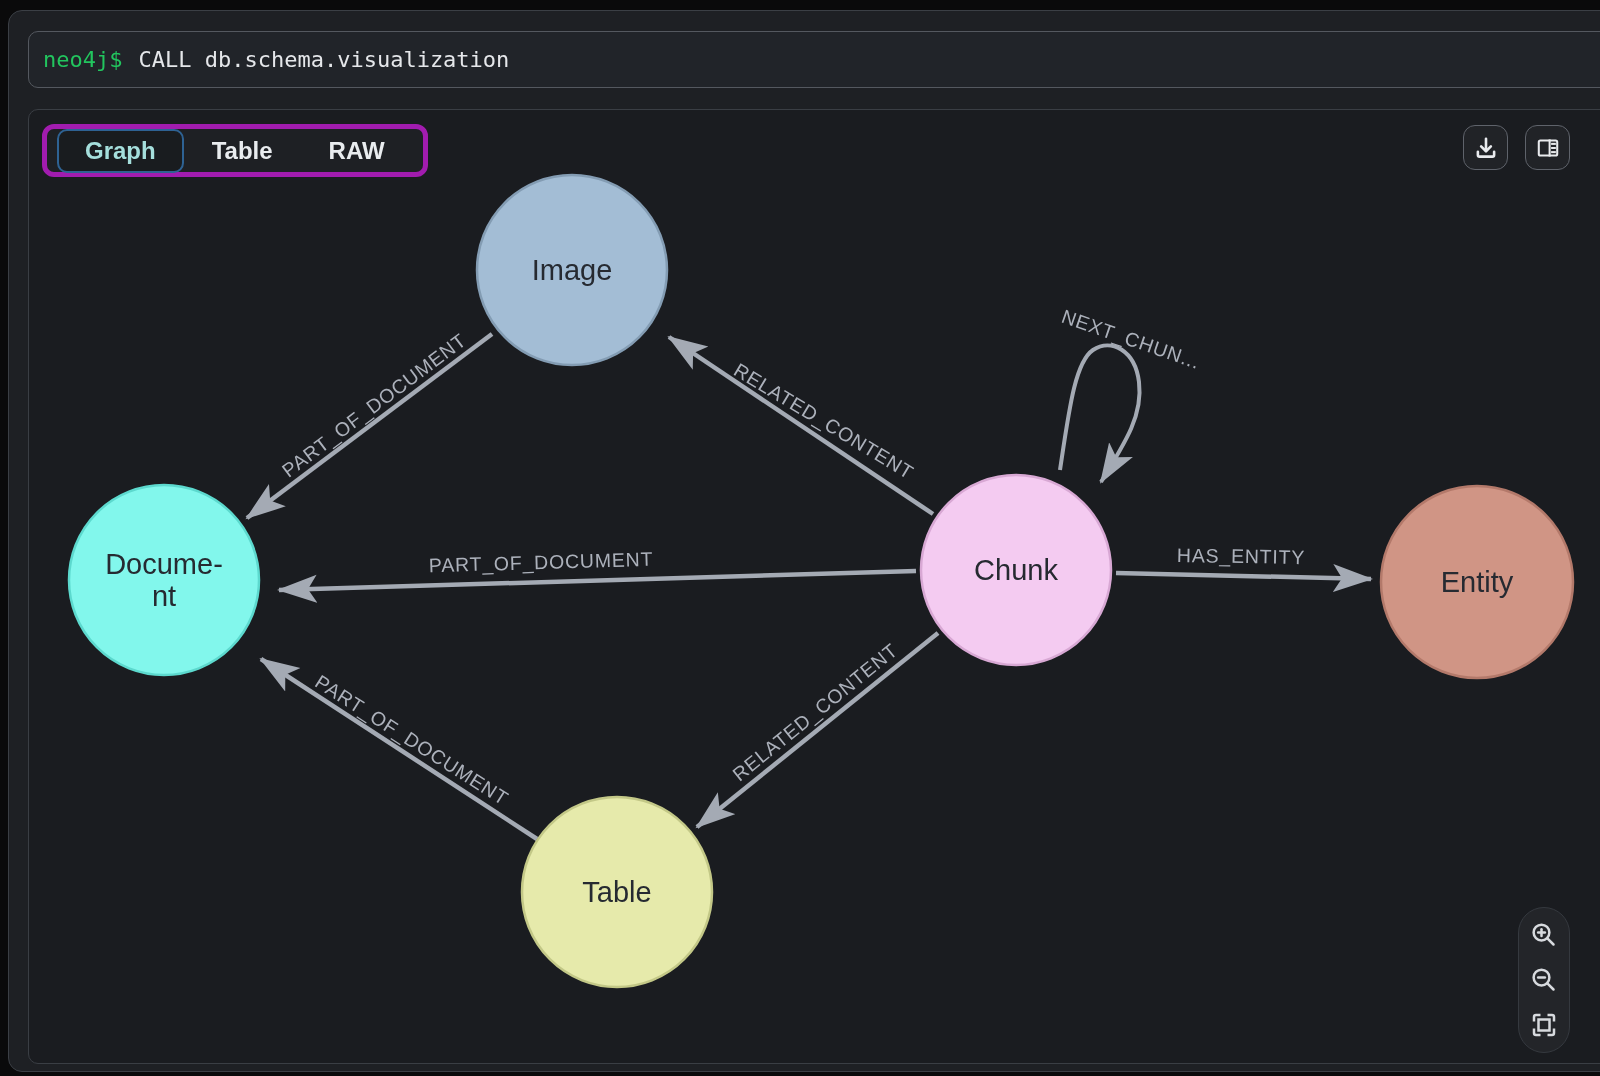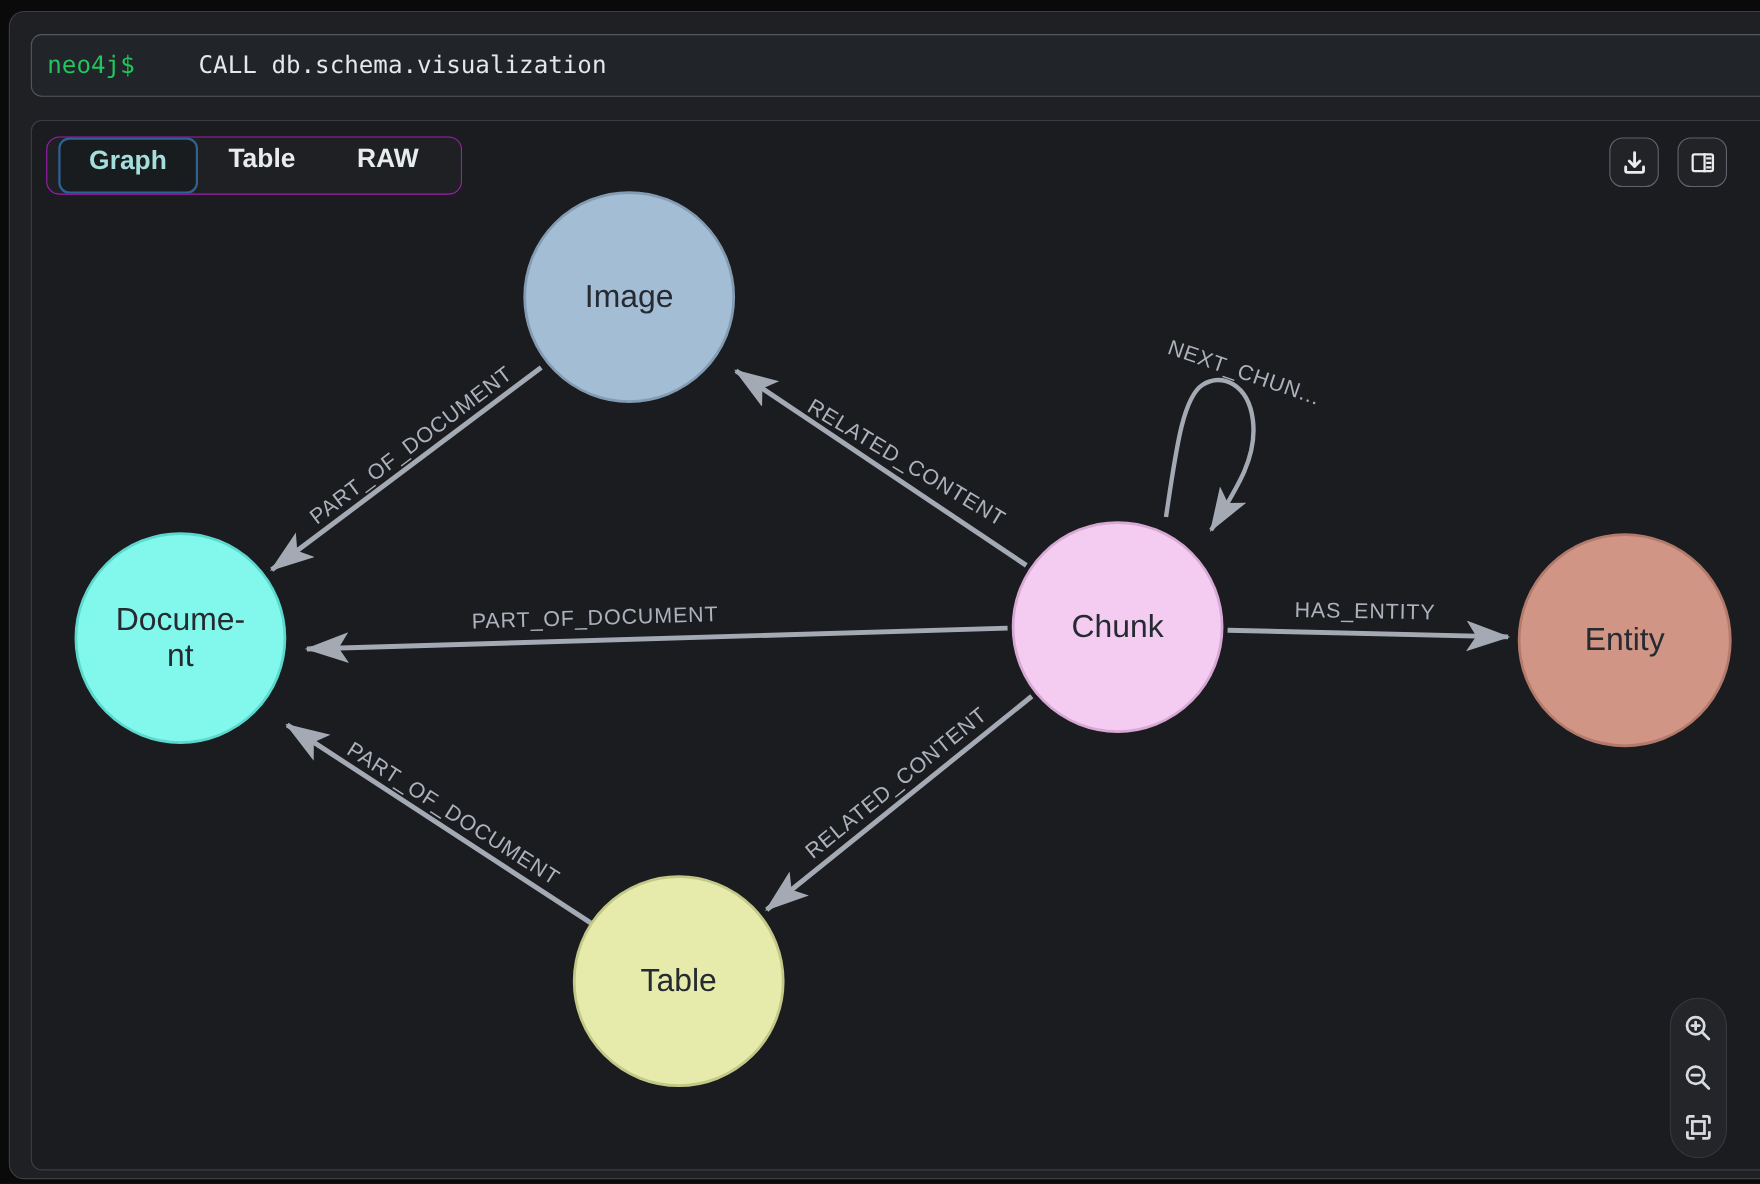--- a/index.html
+++ b/index.html
@@ -14,31 +14,31 @@
     box-sizing:border-box;
   }
   .command-bar{
     position:absolute;left:19px;top:20px;width:1700px;height:57px;
     background:#212429;border:1px solid #54585f;border-radius:10px;
     box-sizing:border-box;display:flex;align-items:center;
     font-family:"DejaVu Sans Mono","Liberation Mono",monospace;font-size:22px;
     padding-left:14px;cursor:text;
   }
   .command-bar .prompt{color:#22c55e;margin-right:16px;}
-  .command-bar .command{color:#e5e7ea;margin-left:42px;}
+  .command-bar .command{color:#e5e7ea;}
   .graph-panel{
     position:absolute;left:19px;top:98px;width:1700px;height:955px;
     background:#1a1c20;border:1px solid #3a3e44;border-radius:10px;
     box-sizing:border-box;
   }
   .graph-svg{position:absolute;left:0;top:0;}
   .tabs{
     position:absolute;left:13px;top:14px;height:53px;
-    border:1px solid #a21caf;border-radius:12px;
-    display:flex;padding:0 10px;box-sizing:border-box;
+    border:5px solid #a21caf;border-radius:12px;
+    display:flex;align-items:center;padding:16px 10px;box-sizing:border-box;
     background:#1e2024;
   }
   .tab{
     padding:6px 28px;font-size:24px;font-weight:700;color:#e9ecef;
     cursor:pointer;white-space:nowrap;
   }
   .tab.active{
     border:2px solid #2e6293;border-radius:10px;background:#191c1f;
     color:#a5dfdc;padding:6px 26px;
   }

